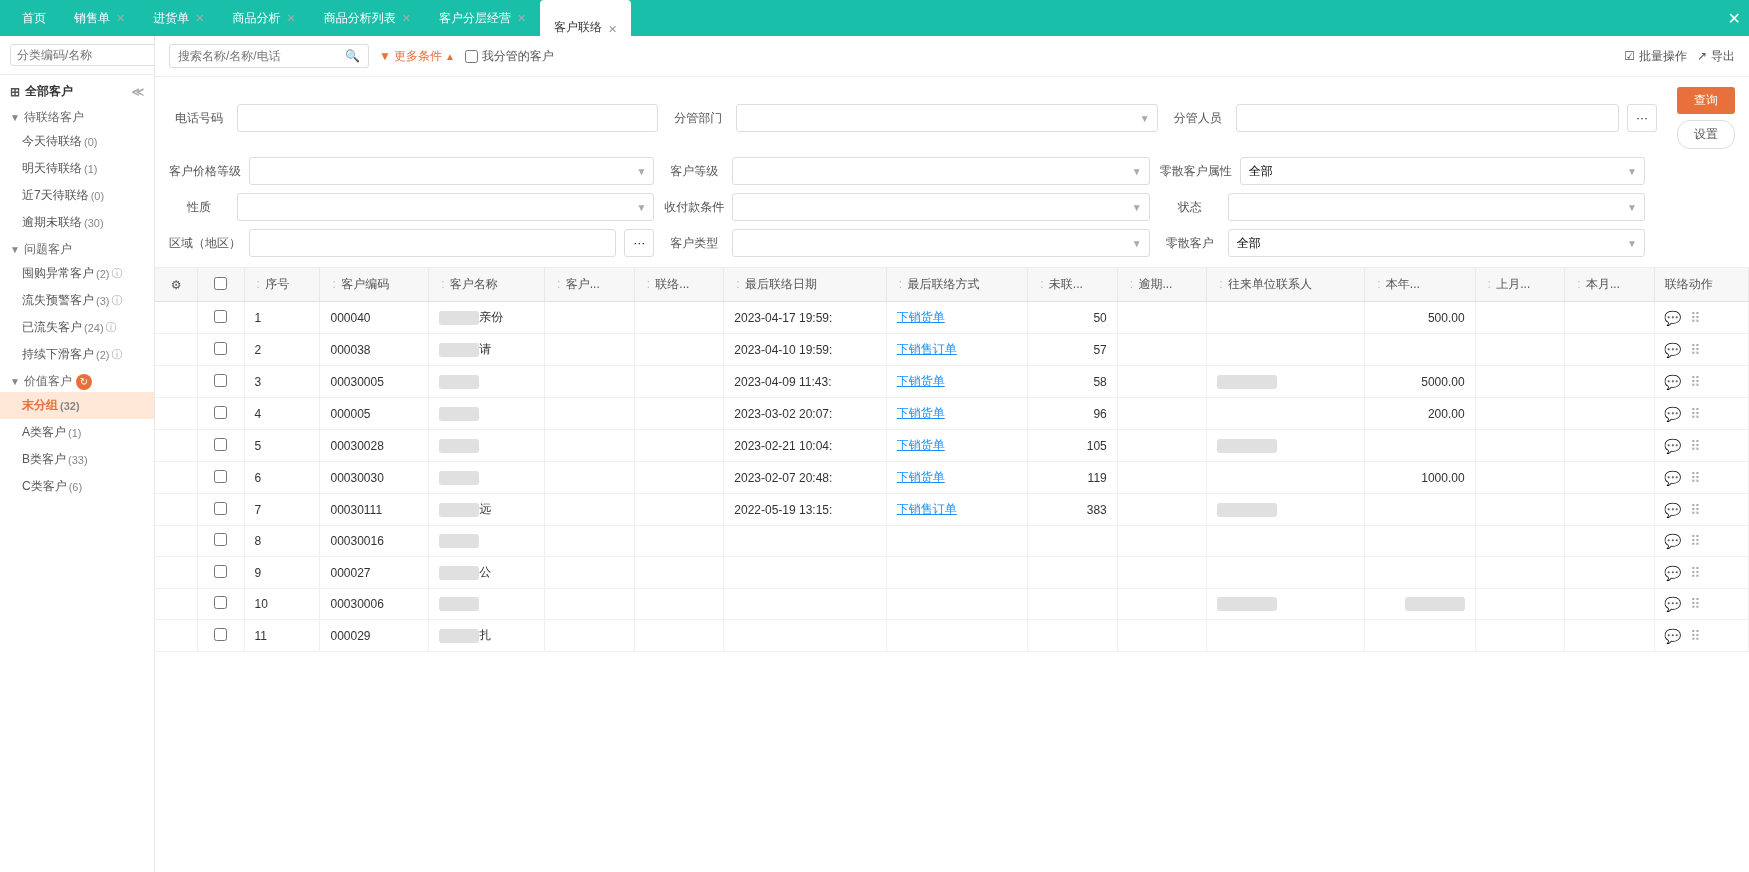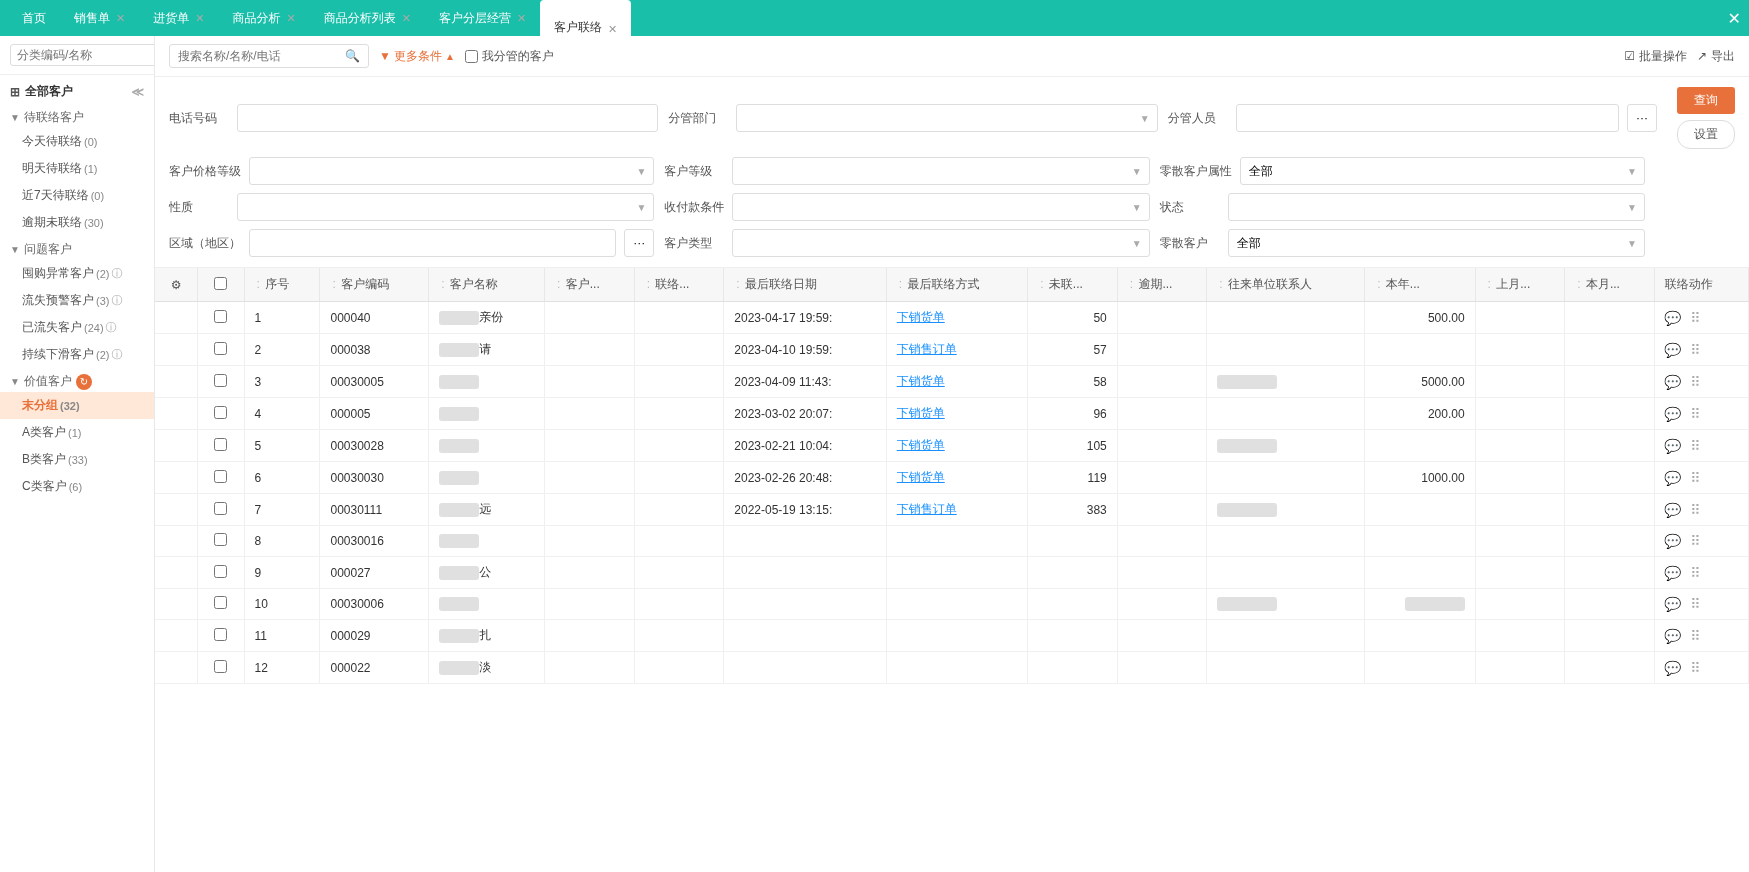--- a/index.html
+++ b/index.html
@@ -168,21 +168,21 @@
     .adv-filter-field {
       display: flex;
       align-items: center;
       flex: 1;
       gap: 8px;
     }
     .adv-filter-field label {
       color: #555;
       white-space: nowrap;
       min-width: 60px;
-      text-align: left;
+      text-align: center;
     }
     .adv-filter-field .field-input {
       flex: 1;
       border: 1px solid #ddd;
       border-radius: 3px;
       padding: 4px 8px;
       outline: none;
       font-size: 12px;
       height: 28px;
     }
@@ -724,21 +724,21 @@
               </td>
             </tr>
             <tr>
               <td class="center"></td>
               <td class="center"><input type="checkbox" style=""></td>
               <td>6</td>
               <td>00030030</td>
               <td><span class="blurred-sm"></span></td>
               <td></td>
               <td></td>
-              <td>2023-02-26 20:48:</td>
+              <td>2023-02-07 20:48:</td>
               <td><span class="link-text">下销货单</span></td>
               <td class="num">119</td>
               <td></td>
               <td></td>
               <td class="num">1000.00</td>
               <td></td>
               <td></td>
               <td>
                 <div class="action-icons">
                   <span class="action-icon">💬</span>
@@ -854,41 +854,18 @@
               <td class="num"></td>
               <td></td>
               <td></td>
               <td>
                 <div class="action-icons">
                   <span class="action-icon">💬</span>
                   <span class="action-icon">⠿</span>
                 </div>
               </td>
             </tr>
-            <tr>
-              <td class="center"></td>
-              <td class="center"><input type="checkbox" style=""></td>
-              <td>12</td>
-              <td>000022</td>
-              <td><span class="blurred-sm"></span><span style="color:#333;">淡</span></td>
-              <td></td>
-              <td></td>
-              <td></td>
-              <td></td>
-              <td class="num"></td>
-              <td></td>
-              <td></td>
-              <td class="num"></td>
-              <td></td>
-              <td></td>
-              <td>
-                <div class="action-icons">
-                  <span class="action-icon">💬</span>
-                  <span class="action-icon">⠿</span>
-                </div>
-              </td>
-            </tr>
           </tbody>
       </table>
     </div>
 
   </div>
 </div>
 
 </body></html>

